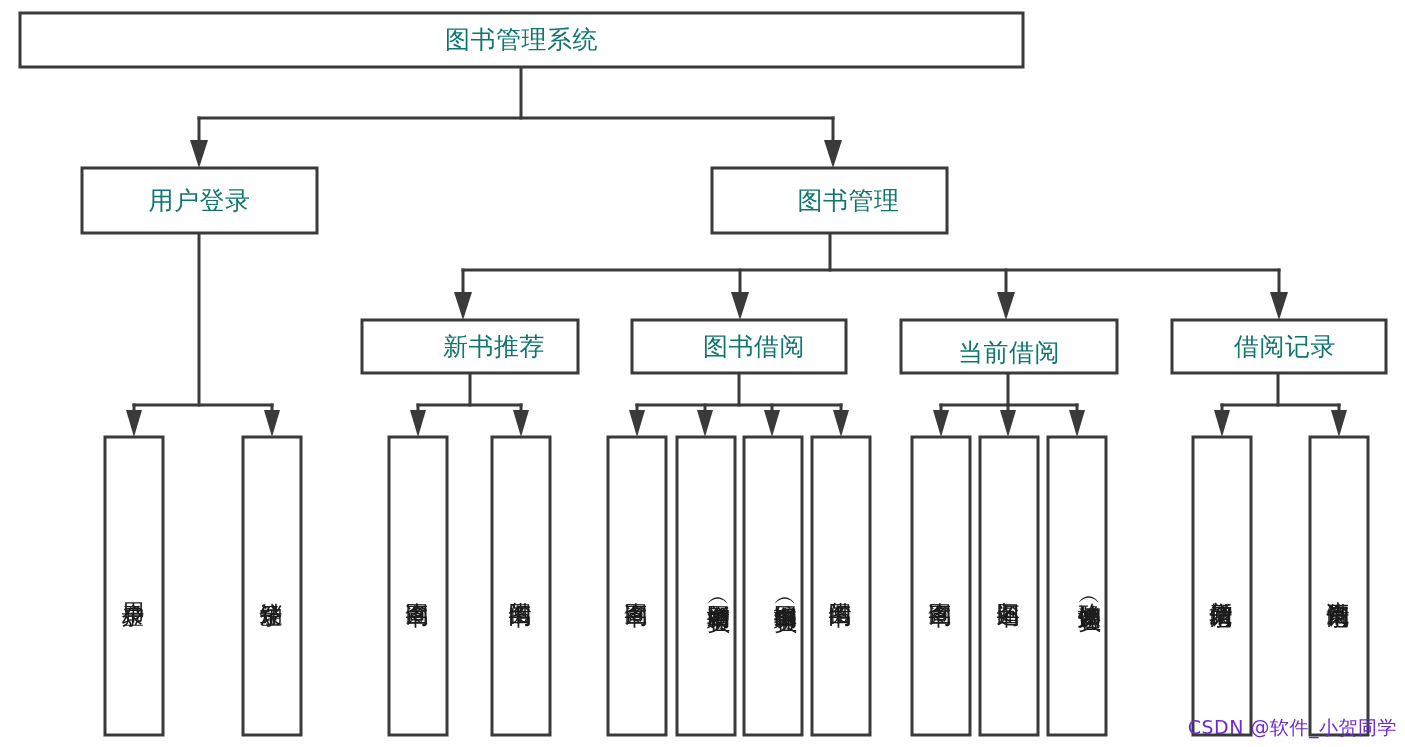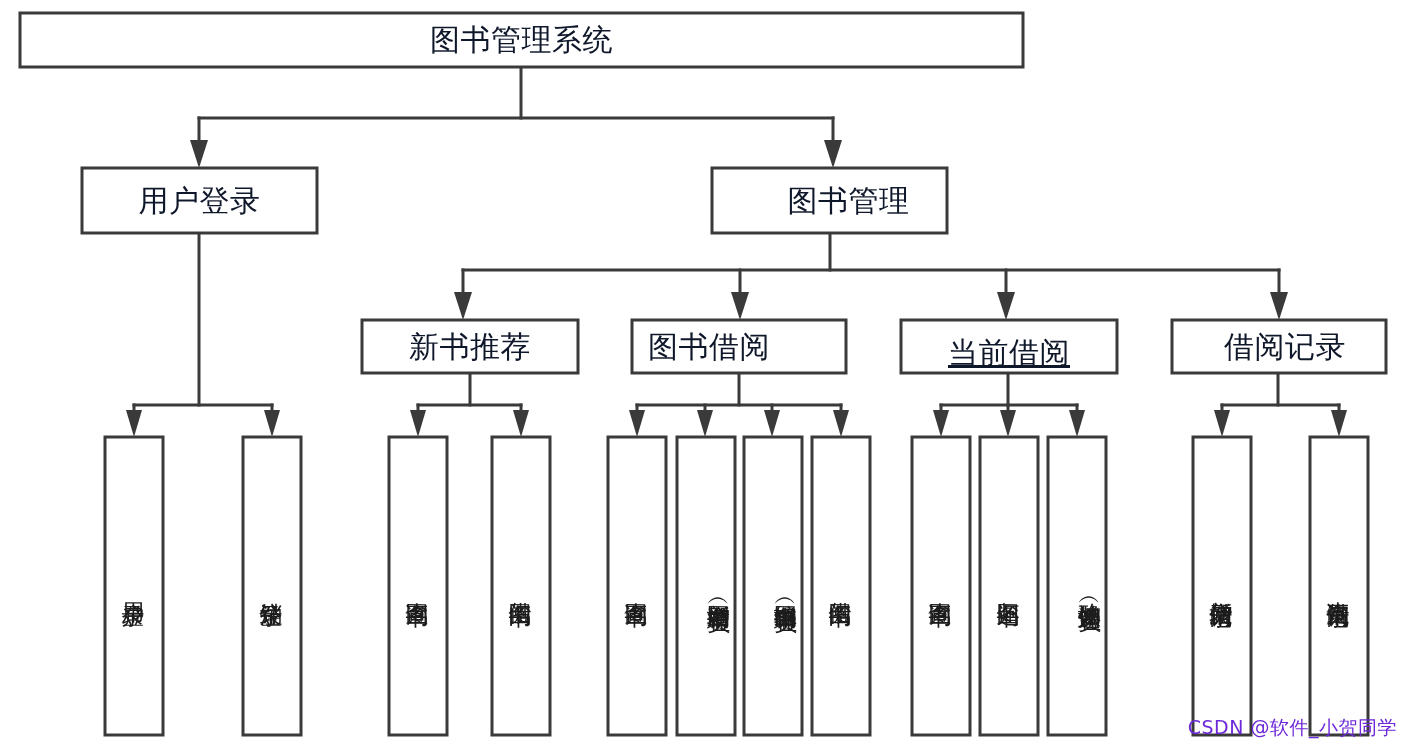--- a/index.html
+++ b/index.html
@@ -39,22 +39,22 @@
   }
   .arrow-head {
     fill: #3a3a3a;
     stroke: none;
   }
   .node-label-h {
     position: absolute;
     display: flex;
     align-items: center;
     justify-content: center;
-    color: #0f172a;
-    font-size: 30px;
+    color: #0f766e;
+    font-size: 25px;
     line-height: 1.25;
     letter-spacing: 0.5px;
     white-space: nowrap;
     pointer-events: none;
   }
   .node-label-v {
     position: absolute;
     display: flex;
     align-items: center;
     justify-content: center;
@@ -184,23 +184,23 @@
     <rect class="node-box" x="1193" y="437" width="58" height="298"></rect>
     <rect class="node-box" x="1310" y="437" width="58" height="298"></rect>
 
   </svg>
 
   <div class="node-label-h" style="left:20px; top:13px; width:1003px; height:54px;">图书管理系统</div>
 
   <div class="node-label-h" style="left:82px; top:168px; width:235px; height:65px;">用户登录</div>
   <div class="node-label-h" style="left:712px; top:168px; width:273px; height:65px;">图书管理</div>
 
-  <div class="node-label-h" style="left:362px; top:320px; width:216px; height:53px;">新书推荐</div>
-  <div class="node-label-h" style="left:612px; top:320px; width:194px; height:53px;text-align:center;">图书借阅</div>
-  <div class="node-label-h" style="left:901px; top:320px; width:216px; height:66px;text-decoration:underline;">当前借阅</div>
+  <div class="node-label-h" style="left:362px; top:320px; width:216px; height:53px;padding-left:24px;">新书推荐</div>
+  <div class="node-label-h" style="left:657px; top:320px; width:194px; height:53px;text-align:center;">图书借阅</div>
+  <div class="node-label-h" style="left:901px; top:320px; width:216px; height:66px;">当前借阅</div>
   <div class="node-label-h" style="left:1172px; top:320px; width:226px; height:53px;">借阅记录</div>
 
   <div class="node-label-v" style="left:105px; top:437px; width:58px; height:298px;">用户登录</div>
   <div class="node-label-v" style="left:243px; top:437px; width:58px; height:298px;">注销登录</div>
 
   <div class="node-label-v" style="left:389px; top:437px; width:58px; height:298px;">查询图书</div>
   <div class="node-label-v" style="left:492px; top:437px; width:58px; height:298px;">借阅图书</div>
 
   <div class="node-label-v" style="left:608px; top:437px; width:58px; height:298px;">查询图书</div>
   <div class="node-label-v" style="left:677px; top:437px; width:58px; height:298px; align-items:flex-start; padding-top:8px; box-sizing:border-box;">新增图书（管理员）</div>

